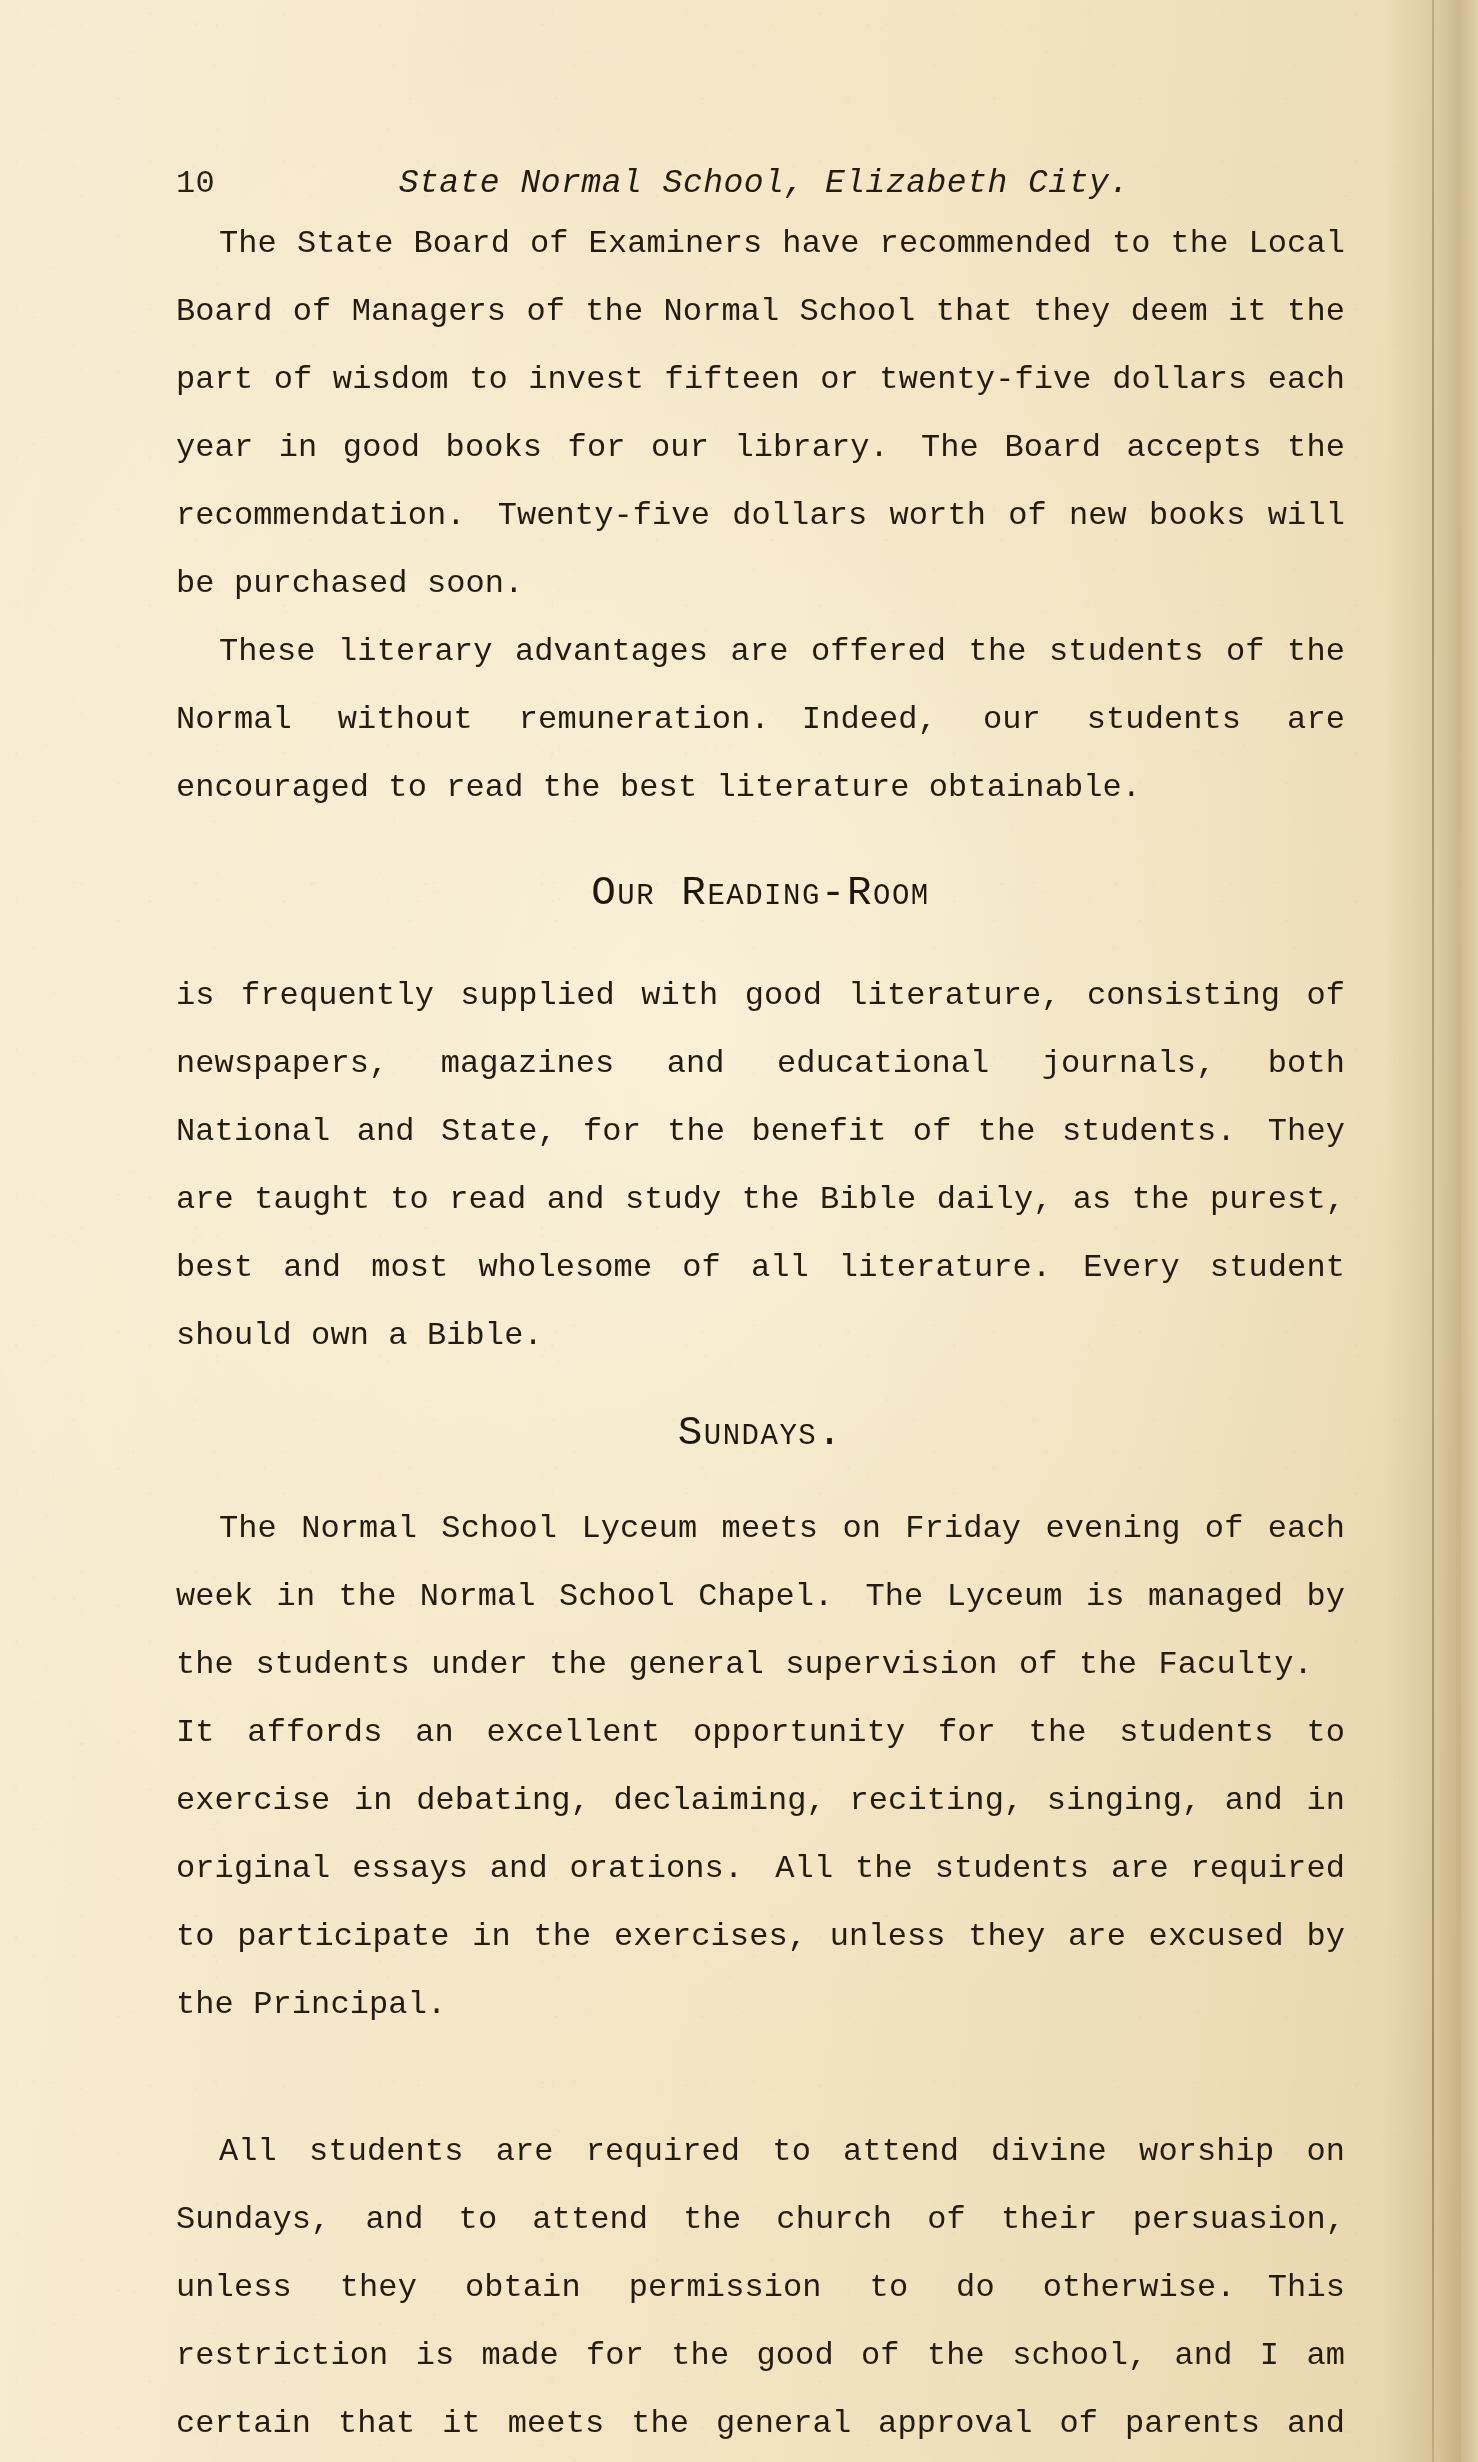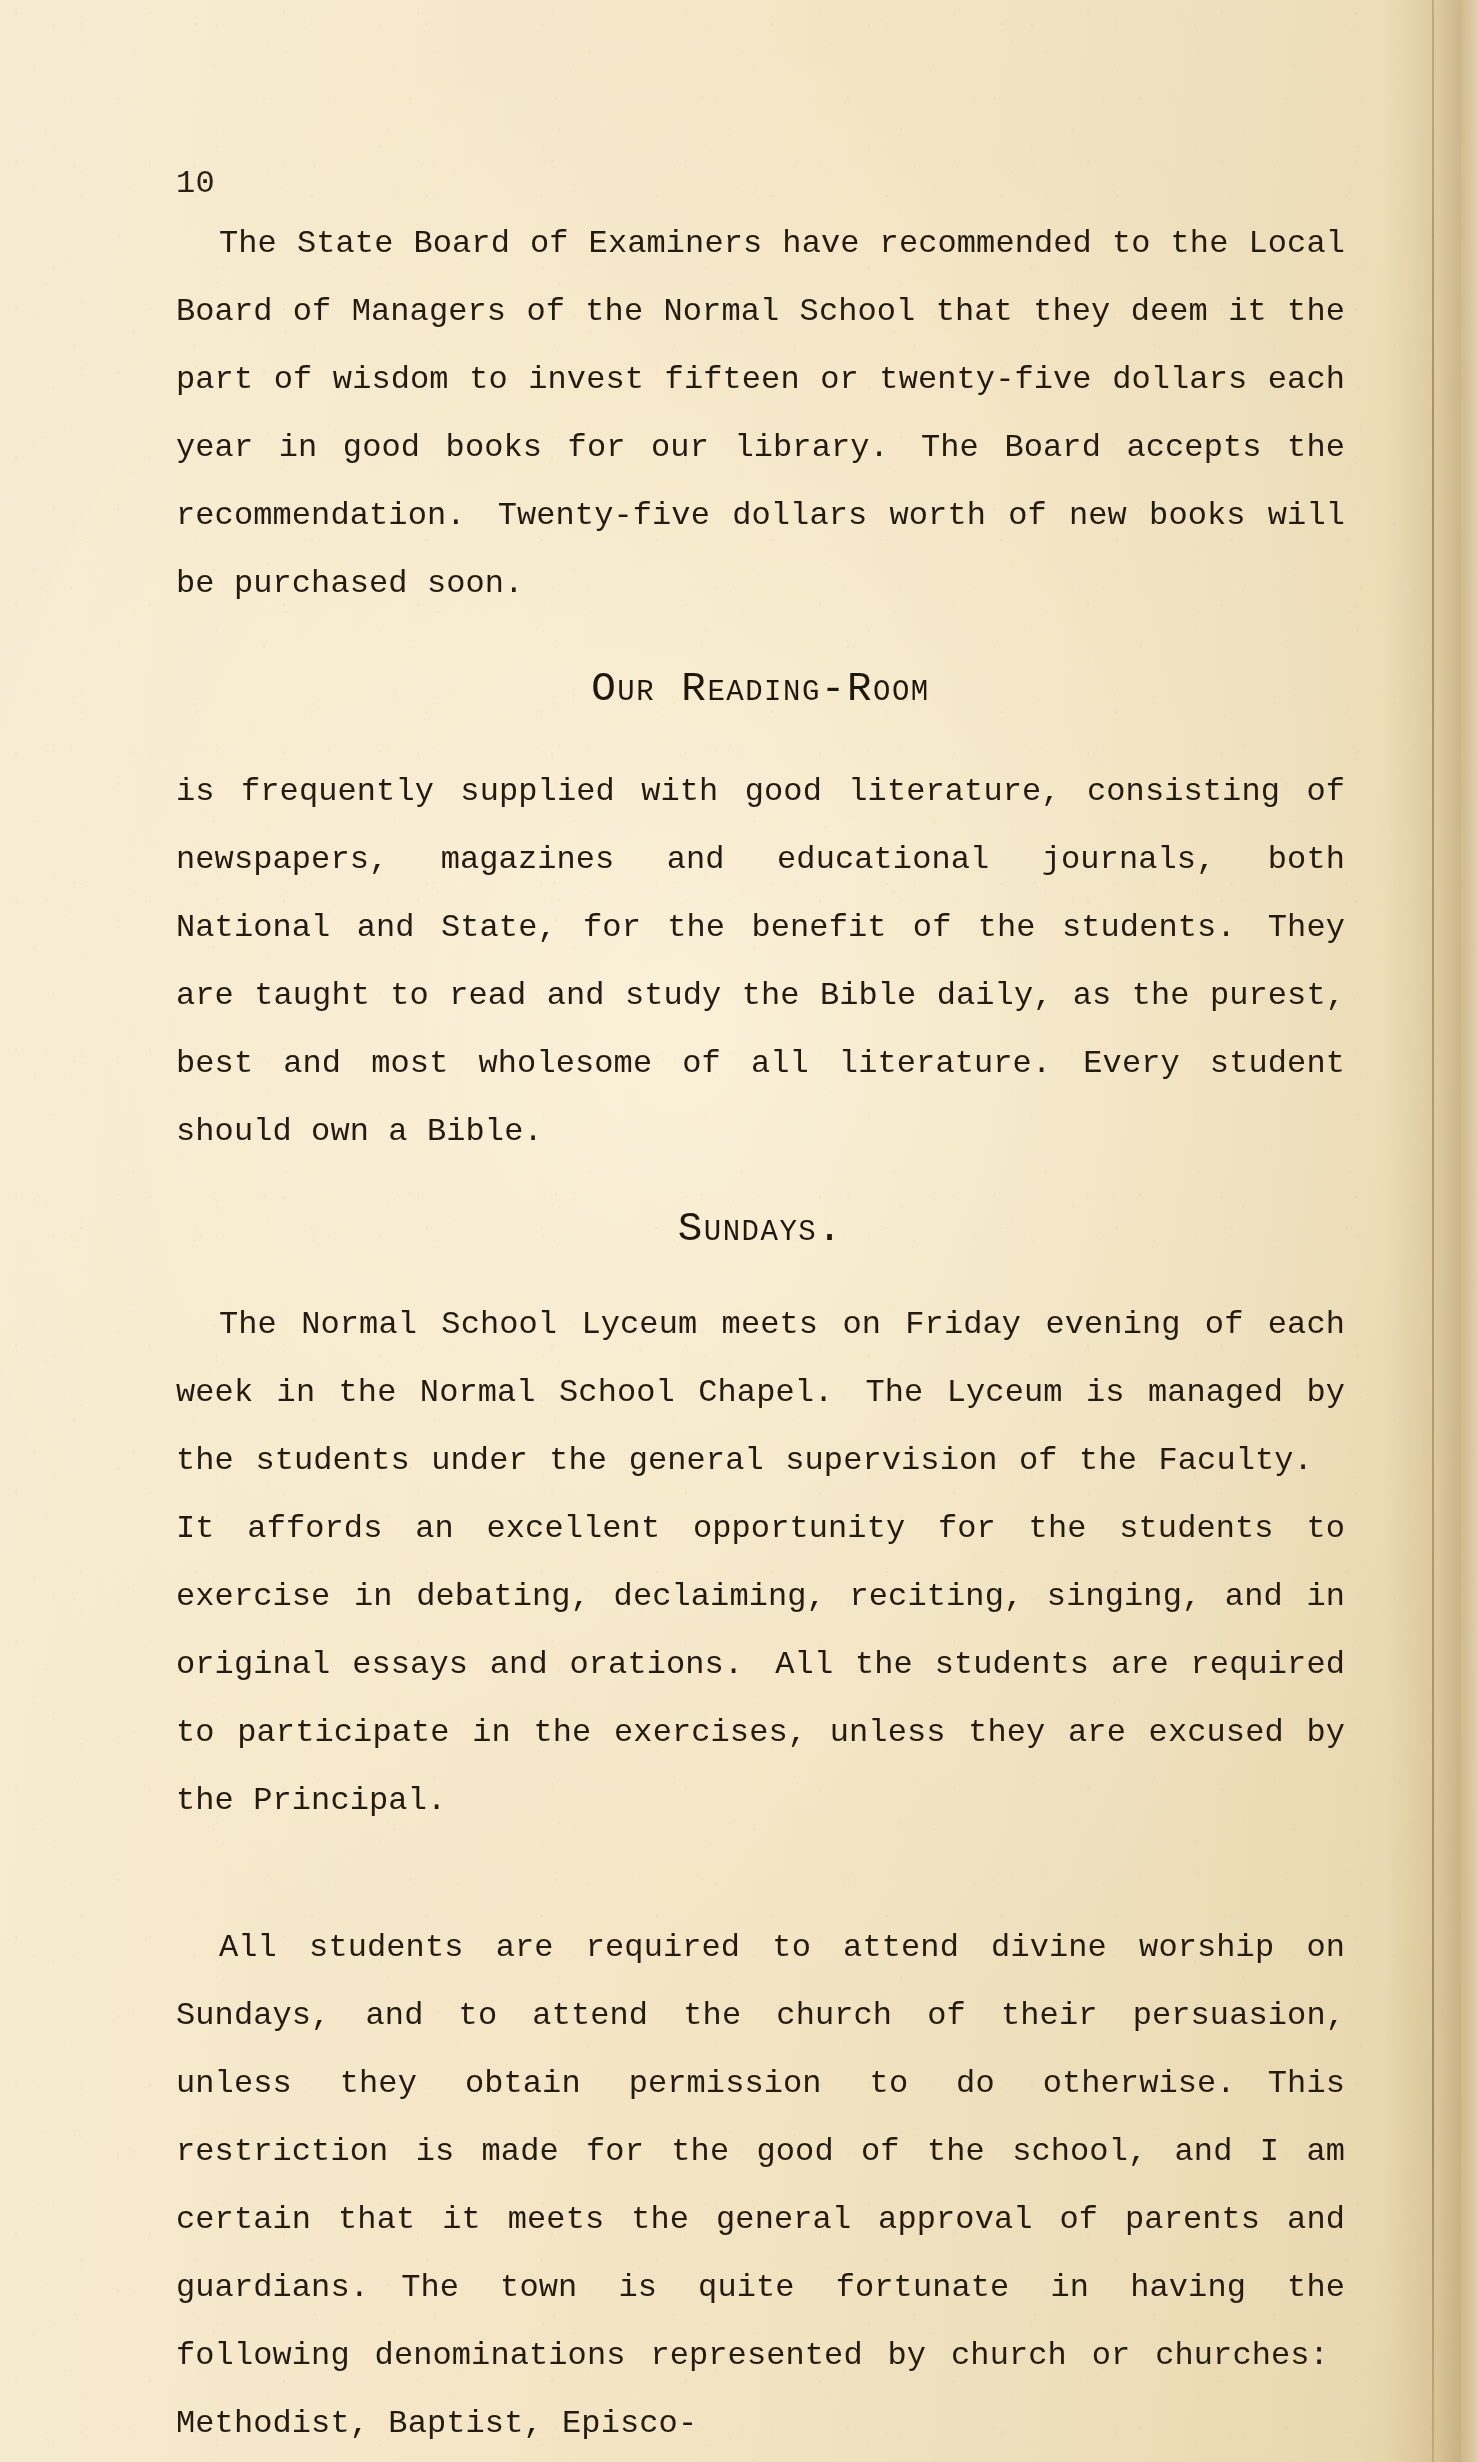--- a/index.html
+++ b/index.html
@@ -135,24 +135,26 @@
 <body>
 
 <div class="page">
 
   <div class="grain"></div>
 
   <div class="content">
 
     <div class="running-head">
       <span class="folio">10</span>
+      <span class="head-title">State Normal School, Elizabeth City.</span>
     </div>
 
     <p class="body indent">The State Board of Examiners have recommended to the Local Board of Managers of the Normal School that they deem it the part of wisdom to invest fifteen or twenty-five dollars each year in good books for our library. The Board accepts the recommendation. Twenty-five dollars worth of new books will be purchased soon.</p>
 
+    <p class="body indent">These literary advantages are offered the students of the Normal without remuneration. Indeed, our students are encouraged to read the best literature obtainable.</p>
 
     <div class="sp-before-head"></div>
     <h2 class="section">Our Reading-Room</h2>
     <div class="sp-after-head"></div>
 
     <p class="body flush">is frequently supplied with good literature, consisting of newspapers, magazines and educational journals, both National and State, for the benefit of the students. They are taught to read and study the Bible daily, as the purest, best and most wholesome of all literature. Every student should own a Bible.</p>
 
     <div class="sp-before-head-sm"></div>
     <h2 class="section">Sundays.</h2>
     <div class="sp-after-head-sm"></div>

